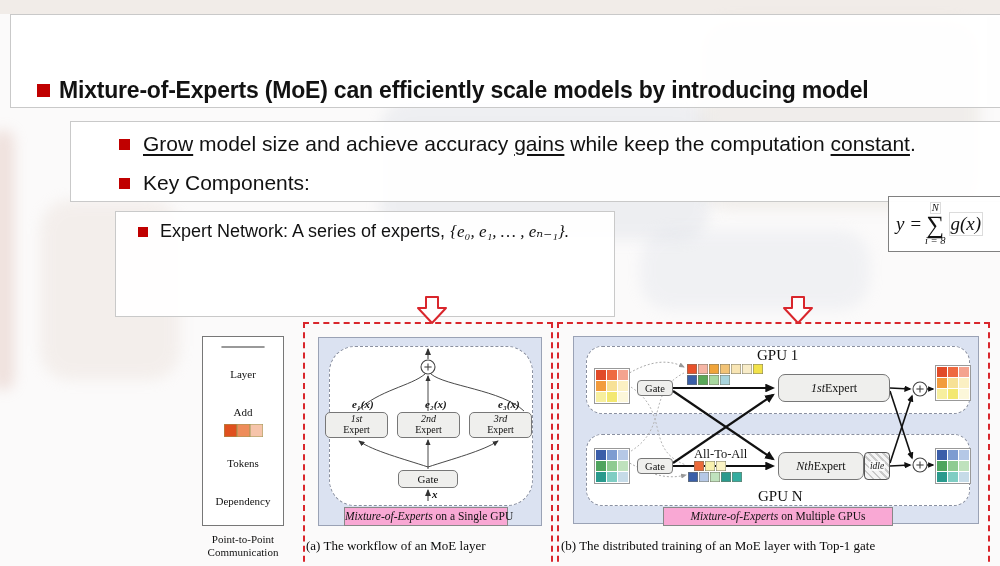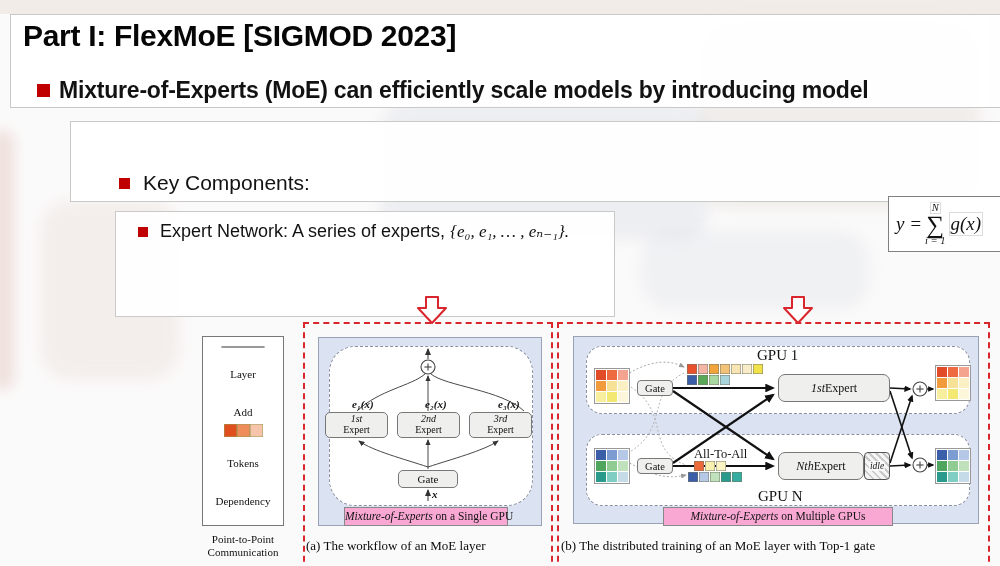--- a/index.html
+++ b/index.html
@@ -110,47 +110,50 @@
 
   <div class="topstrip"></div>
   <div class="blob" style="left:-8px;top:130px;width:22px;height:260px;background:#d8b0a4;opacity:.35;"></div>
   <div class="blob" style="left:380px;top:100px;width:330px;height:140px;background:#c7cdd9;opacity:.25;"></div>
   <div class="blob" style="left:700px;top:20px;width:280px;height:190px;background:#d9d2c9;opacity:.3;"></div>
   <div class="blob" style="left:40px;top:200px;width:140px;height:180px;background:#e3d4cb;opacity:.3;"></div>
   <div class="blob" style="left:640px;top:230px;width:230px;height:80px;background:#ccd2de;opacity:.22;"></div>
   <div class="rightstrip"></div>
 
   <div class="wbox title-box">
-    <div class="ttl">Part I: FlexMoE [SIGMOD 2023]</div>
     <div class="b1row">
       <span class="sq sq1"></span>
       <span class="b1t">Mixture-of-Experts (MoE) can efficiently scale models by introducing model</span>
     </div>
   </div>
 
   <div class="wbox box2">
+    <div class="l2row" style="top:10px;">
+      <span class="sq sq2"></span>
+      <span><span class="u">Grow</span><span> model size and achieve accuracy </span><span class="u">gains</span><span> while keep the computation </span><span class="u">constant</span><span>.</span></span>
+    </div>
     <div class="l2row" style="top:49px;">
       <span class="sq sq2"></span>
       <span>Key Components:</span>
     </div>
   </div>
 
   <div class="wbox box3">
     <div class="l3row" style="top:9px;">
       <span class="sq sq3"></span>
       <span><span>Expert Network: A series of experts, </span><span class="math">{e₀, e₁, … , eₙ₋₁}.</span></span>
     </div>
   </div>
 
   <div class="formula-box">
     <span class="f-lhs">y =</span>
     <span class="f-stack">
       <span class="f-upper eqb">N</span>
       <span class="f-sigma">∑</span>
-      <span class="f-lower">i = 1</span>
+      <span class="f-lower">i = 8</span>
     </span>
     <span class="f-rhs eqb">g(x)</span>
   </div>
 
   <svg class="rarrow" style="left:412px;top:295px;" viewBox="0 0 40 30">
     <path d="M14,2 L26,2 L26,13 L34,13 L20,28 L6,13 L14,13 Z" fill="#fefefe" stroke="#d9262c" stroke-width="2" stroke-linejoin="round"></path>
   </svg>
   <svg class="rarrow" style="left:778px;top:295px;" viewBox="0 0 40 30">
     <path d="M14,2 L26,2 L26,13 L34,13 L20,28 L6,13 L14,13 Z" fill="#fefefe" stroke="#d9262c" stroke-width="2" stroke-linejoin="round"></path>
   </svg>

